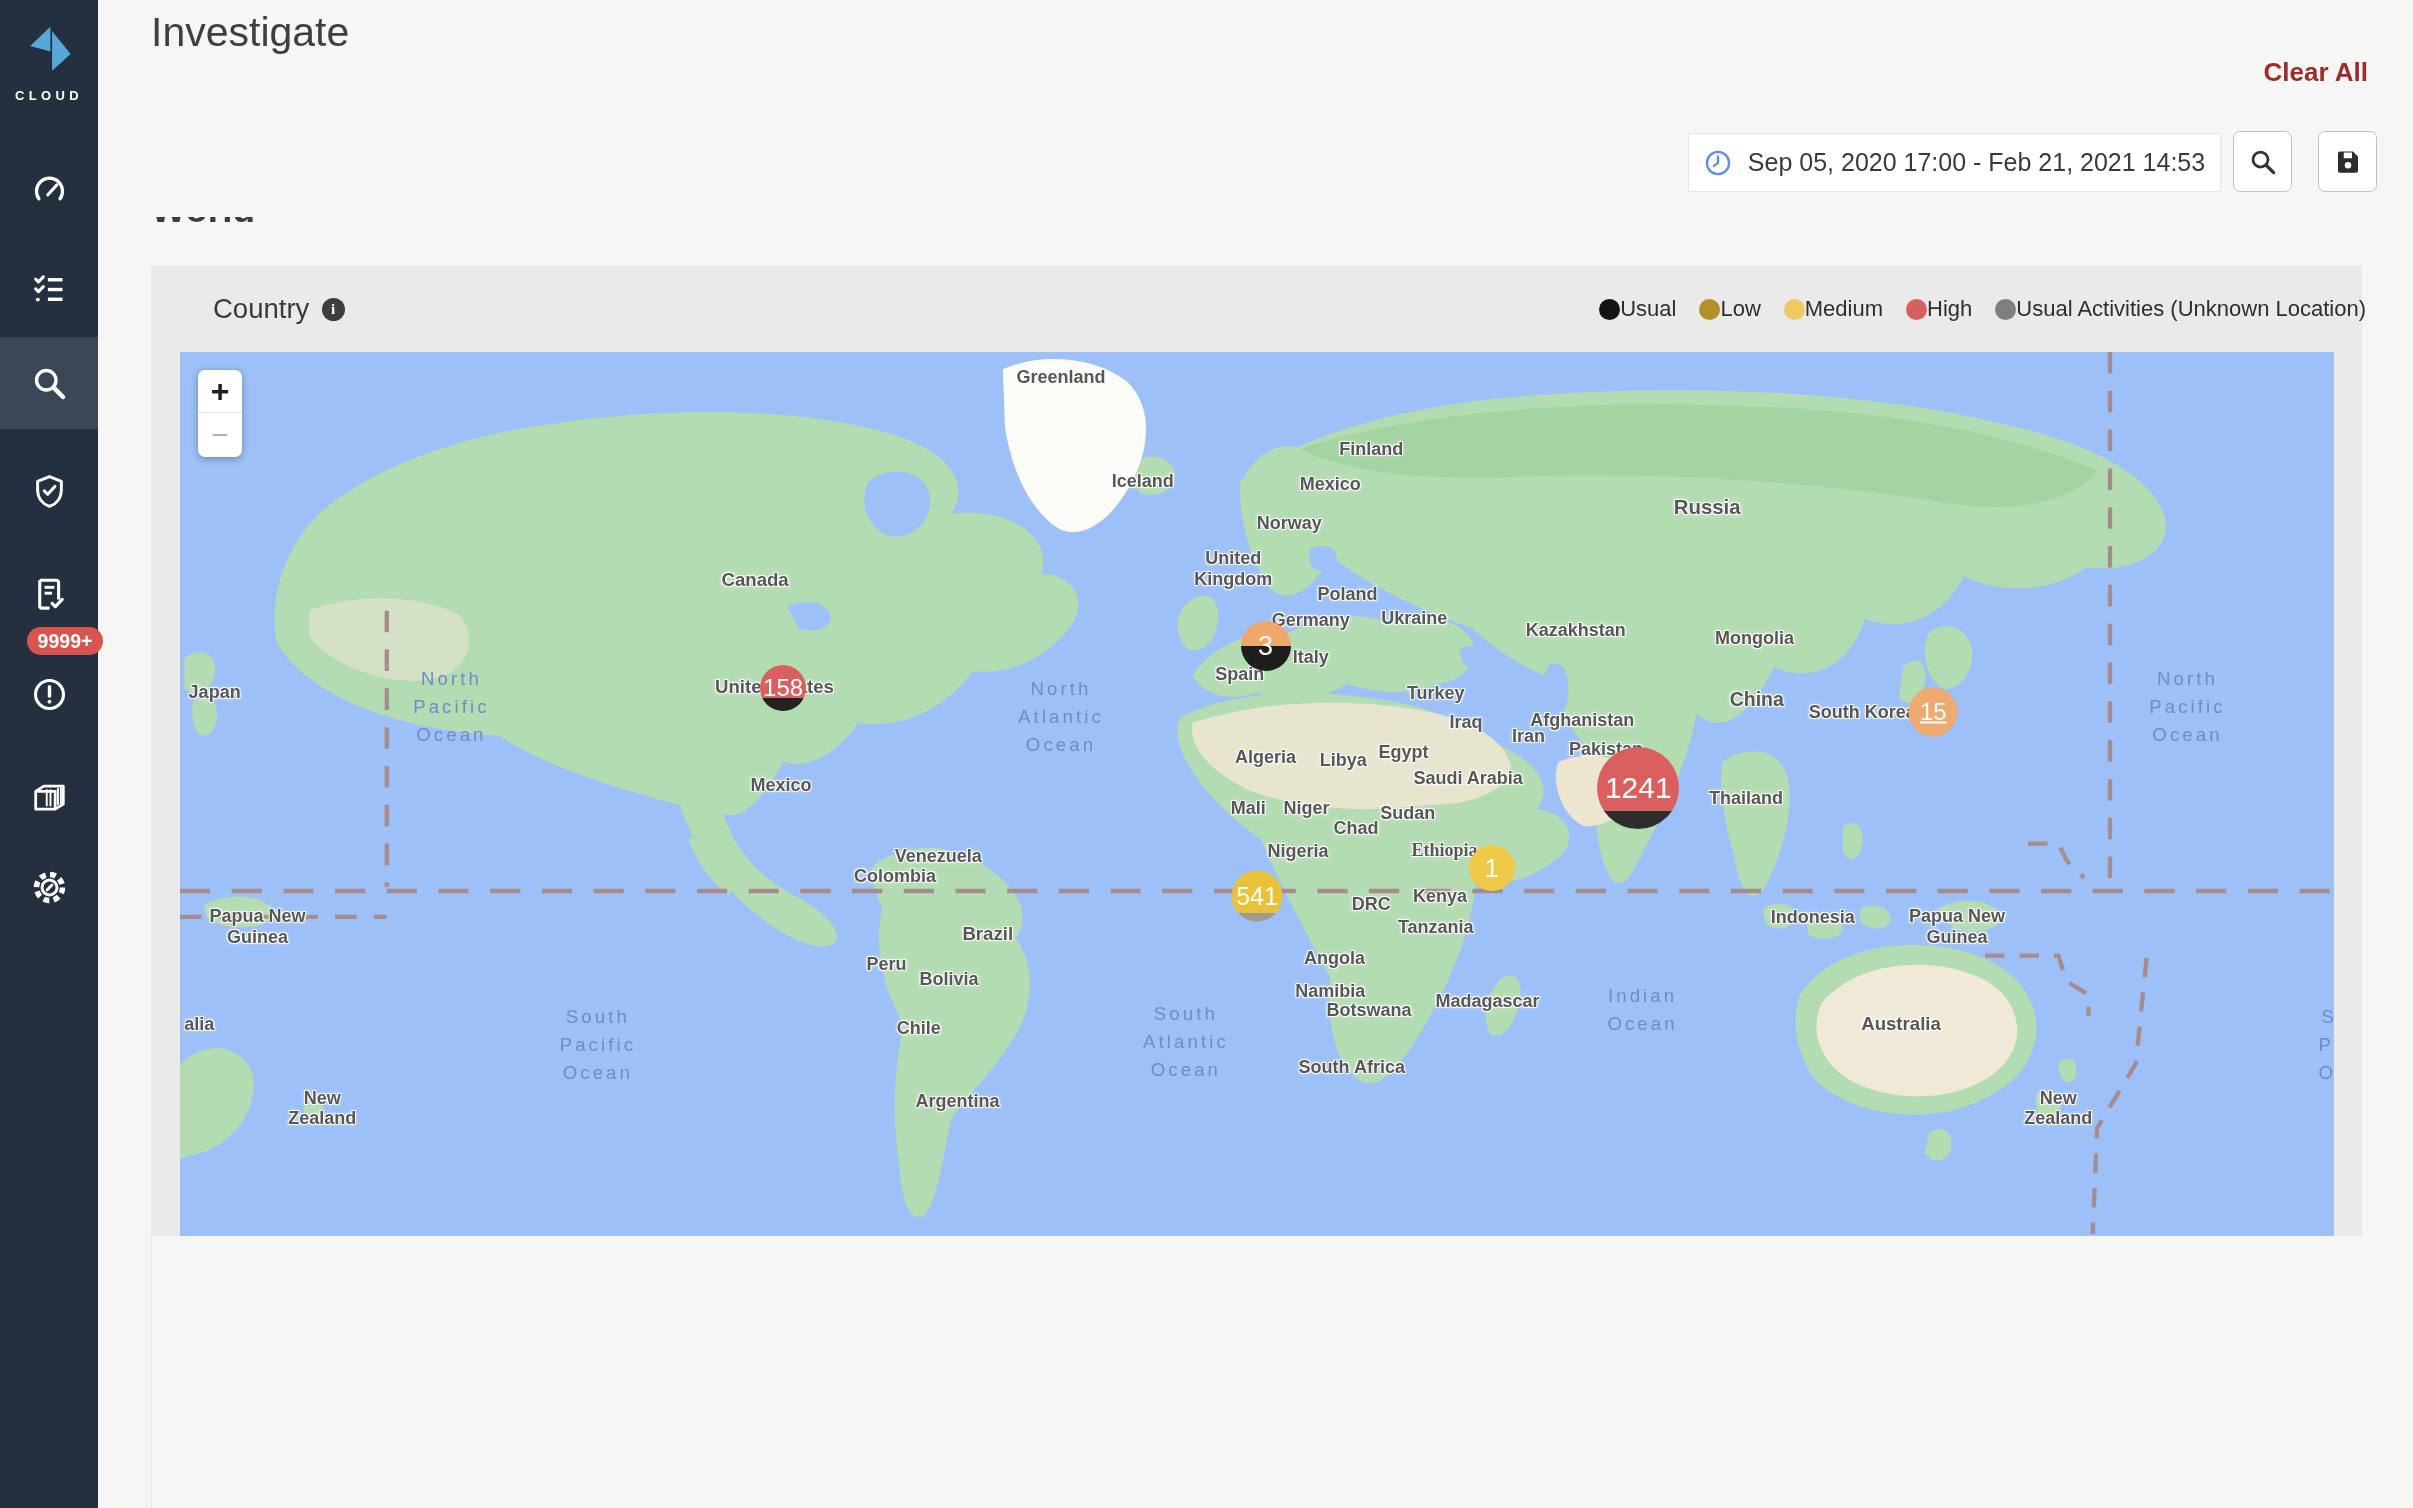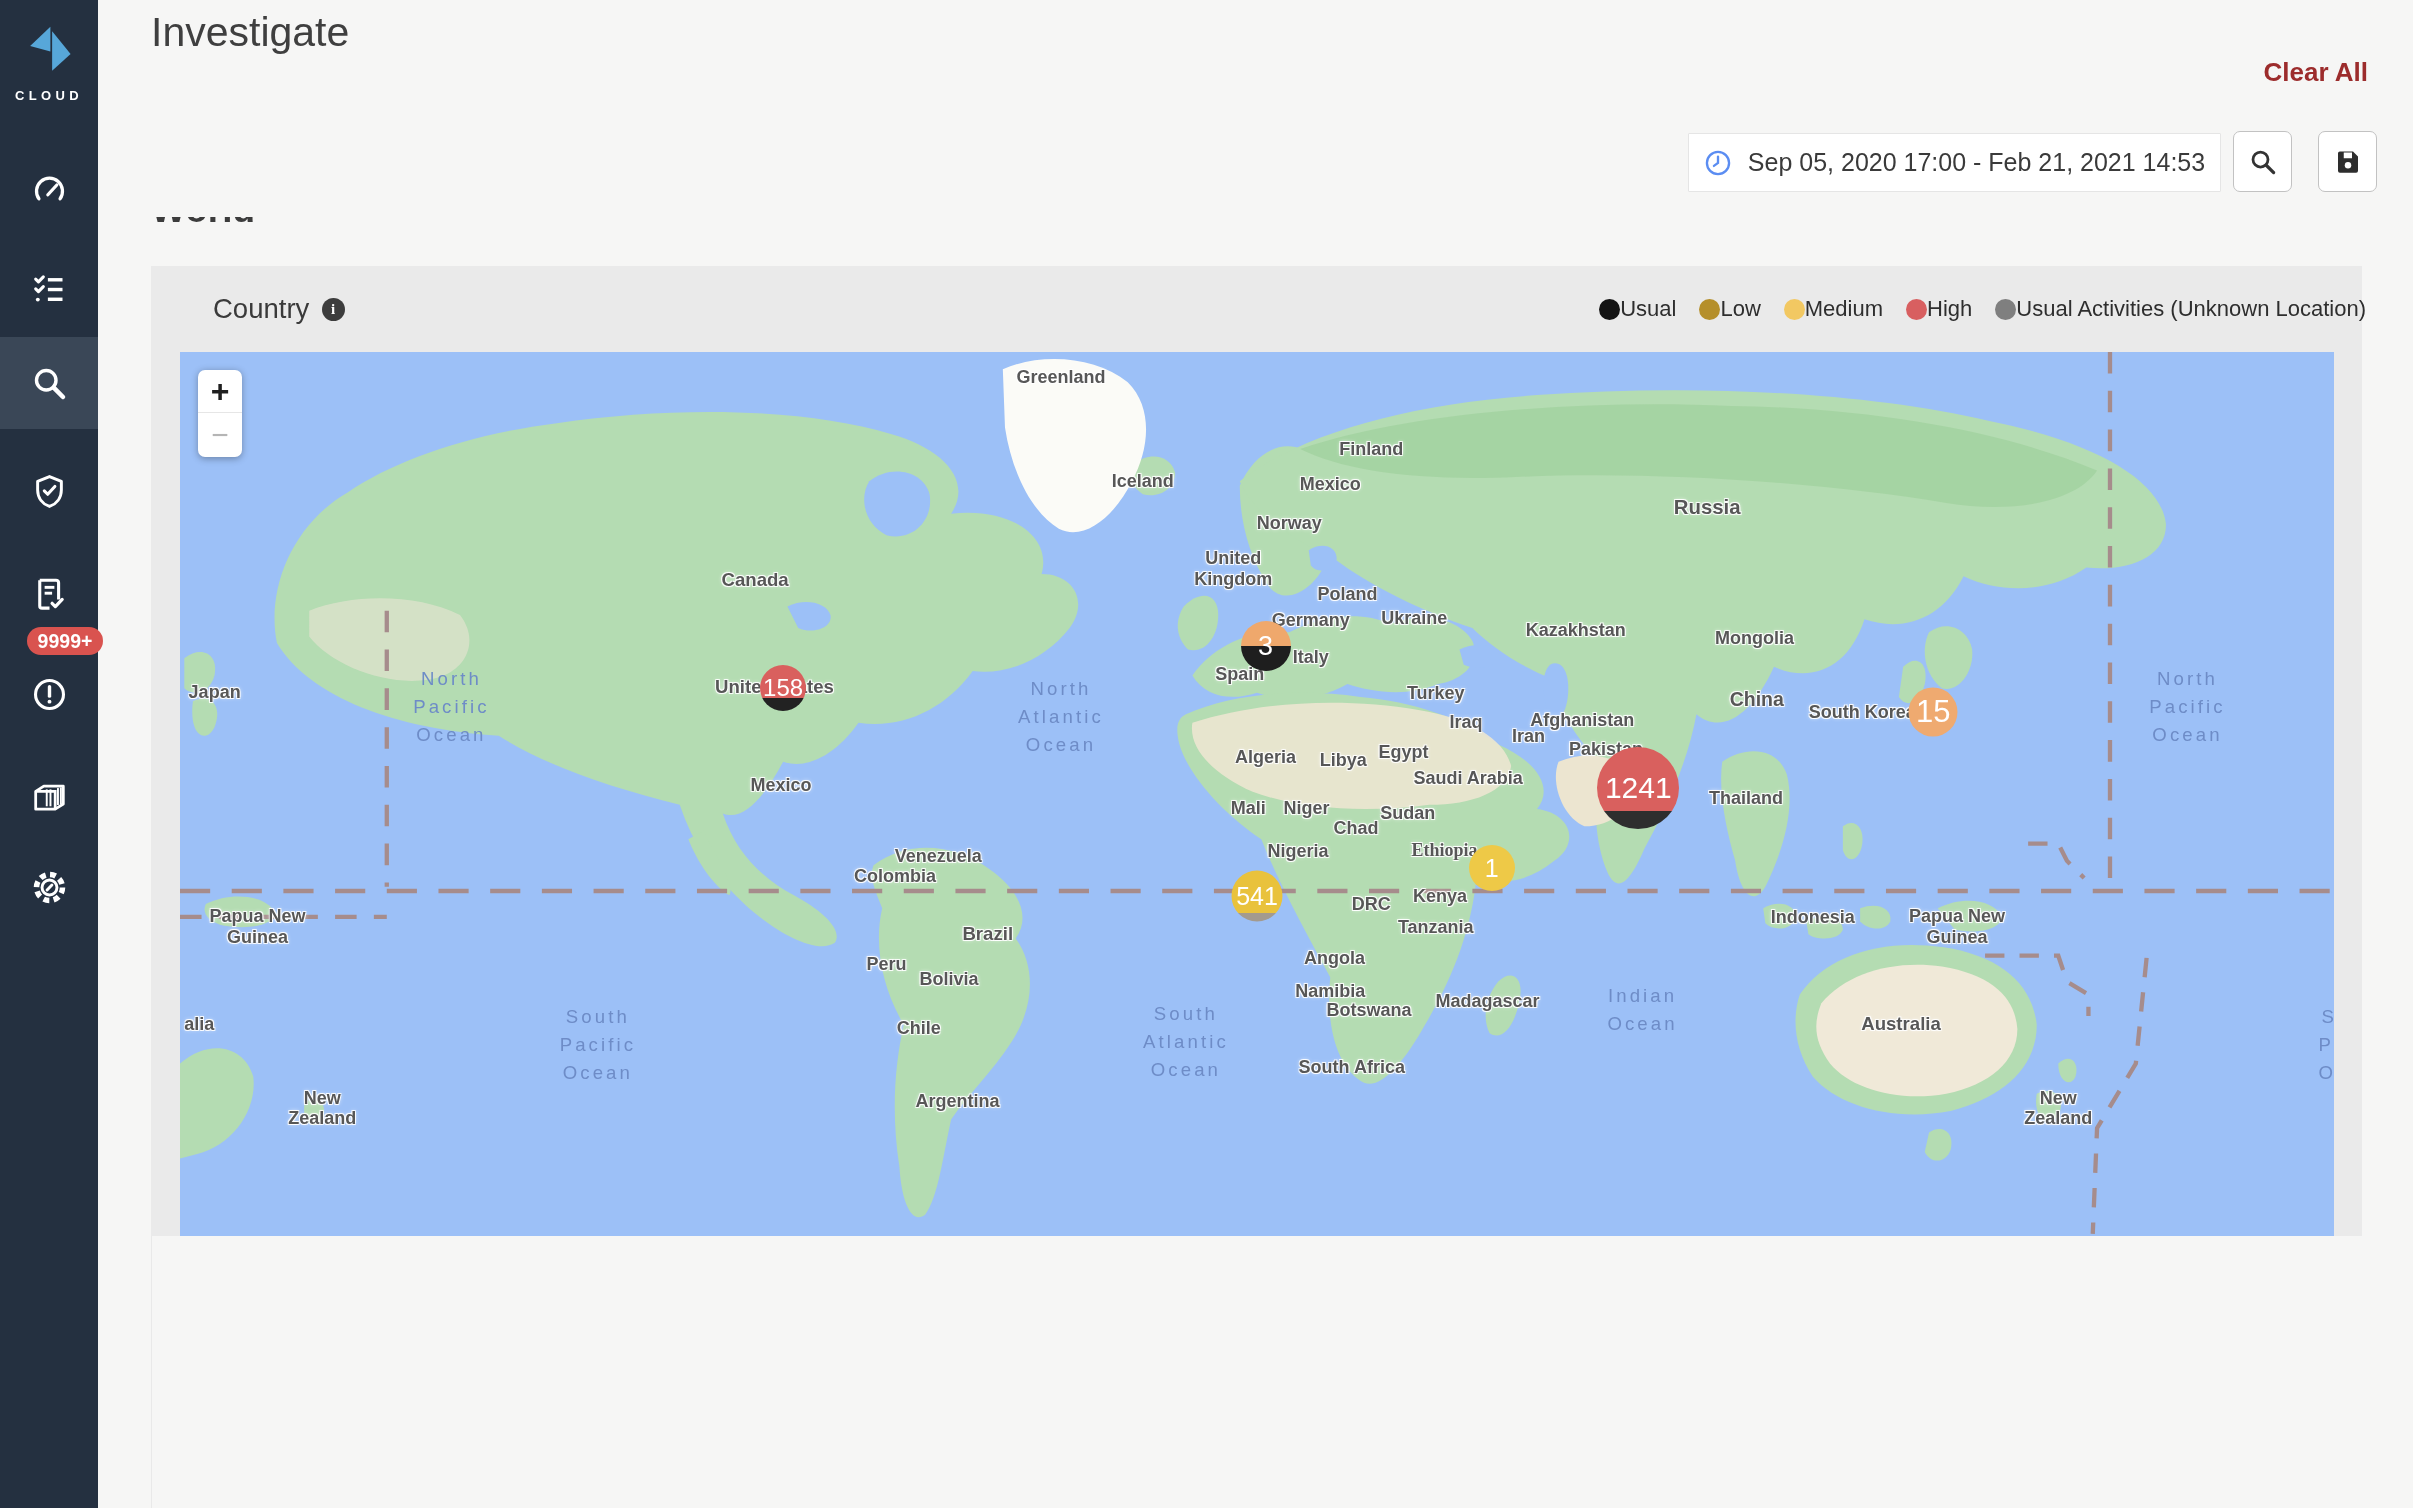--- a/index.html
+++ b/index.html
@@ -343,21 +343,21 @@
           <div class="ocean-label" style="left: 46.7%; top: 78.1%;">South<br>Atlantic<br>Ocean</div>
           <div class="ocean-label" style="left: 67.9%; top: 74.4%;">Indian<br>Ocean</div>
           <div class="ocean-label" style="left: 100.6%; top: 78.4%;">Sout<br>Pacif<br>Ocea</div>
         </div>
       <div id="markers">
           <div class="marker" style="left: 28%; top: 38%; width: 46px; height: 46px; font-size: 24px; background: linear-gradient(rgb(217, 96, 94) 0px, rgb(217, 96, 94) 72%, rgb(34, 34, 34) 72%, rgb(34, 34, 34) 100%);">158</div>
           <div class="marker" style="left: 50.4%; top: 33.3%; width: 50px; height: 50px; font-size: 27px; background: linear-gradient(rgb(239, 168, 108) 0px, rgb(239, 168, 108) 50%, rgb(30, 30, 30) 50%, rgb(30, 30, 30) 100%);">3</div>
           <div class="marker" style="left: 50%; top: 61.5%; width: 51px; height: 51px; font-size: 25px; background: linear-gradient(rgb(233, 194, 60) 0px, rgb(233, 194, 60) 84%, rgb(163, 154, 142) 84%, rgb(163, 154, 142) 100%);">541</div>
           <div class="marker" style="left: 60.9%; top: 58.4%; width: 46px; height: 46px; font-size: 25px; background: rgb(238, 201, 71);">1</div>
           <div class="marker" style="left: 67.7%; top: 49.3%; width: 82px; height: 82px; font-size: 30px; background: linear-gradient(rgb(217, 96, 94) 0px, rgb(217, 96, 94) 78%, rgb(46, 46, 46) 78%, rgb(46, 46, 46) 100%);">1241</div>
-          <div class="marker" style="left: 81.4%; top: 40.7%; width: 49px; height: 49px; font-size: 31px; background: rgb(239, 170, 112);">15</div>
+          <div class="marker" style="left: 81.4%; top: 40.7%; width: 49px; height: 49px; font-size: 24px; background: rgb(239, 170, 112); text-decoration: underline;">15</div>
         </div>
 
       <div class="zoom-ctl">
         <div class="zoom-in">+</div>
         <div class="zoom-out">−</div>
       </div>
     </div>
   </div>
 
   <div class="below-card-line"></div>

